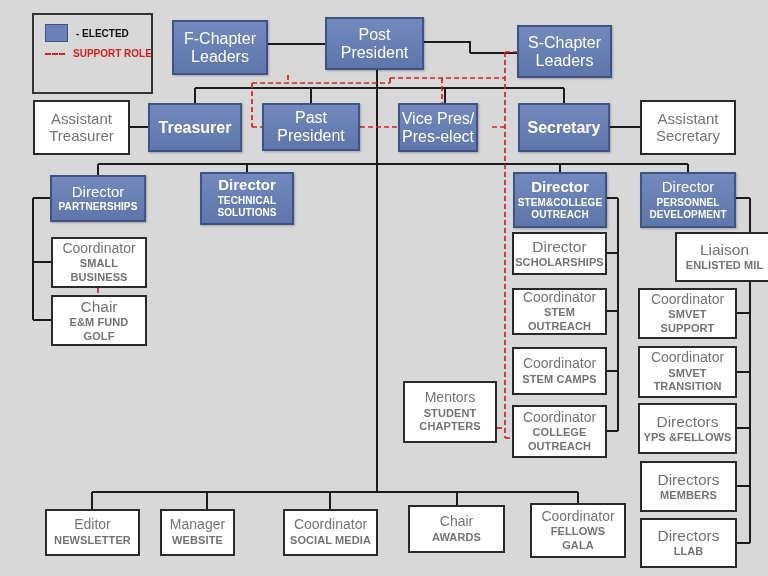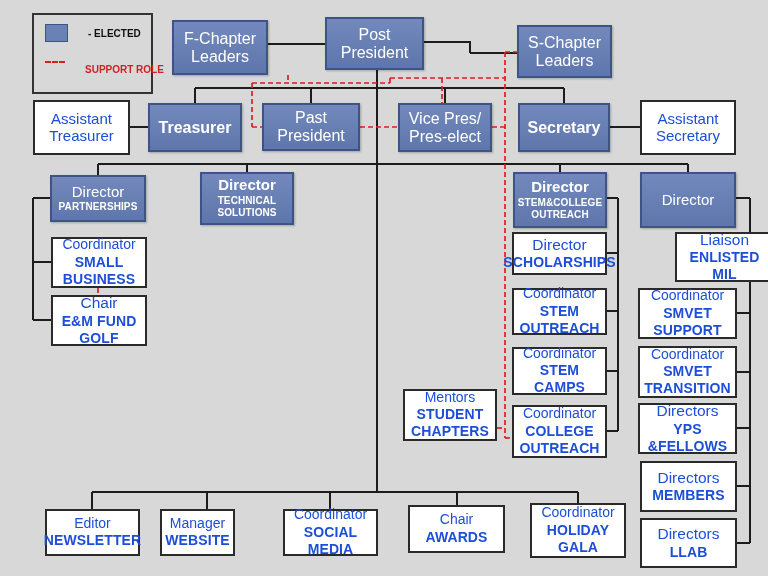--- a/index.html
+++ b/index.html
@@ -12,39 +12,39 @@
   .node{
     position:absolute;box-sizing:border-box;
     display:flex;flex-direction:column;align-items:center;justify-content:center;
     text-align:center;white-space:pre-line;z-index:2;
   }
   .elected{
     background:linear-gradient(180deg,#7389bd 0%,#5e76ab 100%);
     border:2px solid #3e5484;color:#ffffff;
     box-shadow:1px 1px 2px rgba(0,0,0,0.25);
   }
-  .appointed{background:#ffffff;border:2px solid #2a2a2a;color:#1d4ed8;}
+  .appointed{background:#ffffff;border:2px solid #2a2a2a;color:#737373;}
   .title{font-size:14px;line-height:1.12;}
   .t16{font-size:16px;}
   .t15{font-size:15px;}
   .tL{font-size:15.5px;}
   .bold{font-weight:bold;}
-  .subtitle{font-size:14px;font-weight:bold;line-height:1.22;margin-top:1px;letter-spacing:.1px;}
+  .subtitle{font-size:11px;font-weight:bold;line-height:1.22;margin-top:1px;letter-spacing:.1px;}
   .elected .subtitle{font-size:10px;}
   
   .legend{
     position:absolute;left:32px;top:13px;width:121px;height:81px;box-sizing:border-box;
     border:2px solid #333;background:#d8d8d8;padding:9px 4px 4px 11px;z-index:3;
   }
-  .legend-row{display:flex;align-items:center;gap:20px;margin-bottom:6px;}
+  .legend-row{display:flex;align-items:center;gap:8px;margin-bottom:6px;}
   .sw-elected{width:21px;height:16px;background:#6a81b5;border:1.5px solid #3e5484;flex:0 0 auto;}
   .sw-appointed{width:19px;height:15px;background:#fff;border:2px solid #222;flex:0 0 auto;}
   .sw-dash{width:20px;height:0;border-top:2px dashed #d62020;flex:0 0 auto;}
   .legend-label{font-size:10px;font-weight:bold;color:#111;white-space:nowrap;}
-  .legend-label.support{color:#d62020;margin-top:16px;}
+  .legend-label.support{color:#d62020;}
 </style>
 </head>
 <body>
 
 <div id="stage">
 
   <svg class="wires" width="768" height="576" viewBox="0 0 768 576">
     <g stroke="#1c1c1c" stroke-width="2" fill="none">
       <line x1="268" y1="44" x2="325" y2="44"></line>
       <line x1="424" y1="42" x2="471" y2="42"></line>
@@ -134,21 +134,21 @@
     <div class="title t15">Assistant
 Treasurer</div>
   </div>
   <div class="node elected" style="left:148px;top:103px;width:94px;height:49px">
     <div class="title t16 bold">Treasurer</div>
   </div>
   <div class="node elected" style="left:262px;top:103px;width:98px;height:48px">
     <div class="title t16">Past
 President</div>
   </div>
-  <div class="node elected" style="left:398px;top:103px;width:94px;height:49px">
+  <div class="node elected" style="left:398px;top:103px;width:80px;height:49px">
     <div class="title t16">Vice Pres/
 Pres-elect</div>
   </div>
   <div class="node elected" style="left:518px;top:103px;width:92px;height:49px">
     <div class="title t16 bold">Secretary</div>
   </div>
   <div class="node appointed" style="left:640px;top:100px;width:96px;height:55px">
     <div class="title t15">Assistant
 Secretary</div>
   </div>
@@ -162,20 +162,22 @@
     <div class="subtitle">TECHNICAL
 SOLUTIONS</div>
   </div>
   <div class="node elected" style="left:513px;top:172px;width:94px;height:56px">
     <div class="title t15 bold">Director</div>
     <div class="subtitle">STEM&amp;COLLEGE
 OUTREACH</div>
   </div>
   <div class="node elected" style="left:640px;top:172px;width:96px;height:56px">
     <div class="title t15">Director</div>
+    <div class="subtitle">PERSONNEL
+DEVELOPMENT</div>
   </div>
 
   <div class="node appointed" style="left:51px;top:237px;width:96px;height:51px">
     <div class="title">Coordinator</div>
     <div class="subtitle">SMALL
 BUSINESS</div>
   </div>
   <div class="node appointed" style="left:51px;top:295px;width:96px;height:51px">
     <div class="title tL">Chair</div>
     <div class="subtitle">E&amp;M FUND
@@ -193,21 +195,21 @@
   </div>
   <div class="node appointed" style="left:512px;top:347px;width:95px;height:48px">
     <div class="title">Coordinator</div>
     <div class="subtitle">STEM CAMPS</div>
   </div>
   <div class="node appointed" style="left:512px;top:405px;width:95px;height:53px">
     <div class="title">Coordinator</div>
     <div class="subtitle">COLLEGE
 OUTREACH</div>
   </div>
-  <div class="node appointed" style="left:403px;top:389px;width:94px;height:52px">
+  <div class="node appointed" style="left:403px;top:381px;width:94px;height:62px">
     <div class="title">Mentors</div>
     <div class="subtitle">STUDENT
 CHAPTERS</div>
   </div>
 
   <div class="node appointed" style="left:675px;top:232px;width:99px;height:50px">
     <div class="title tL">Liaison</div>
     <div class="subtitle">ENLISTED MIL</div>
   </div>
   <div class="node appointed" style="left:638px;top:288px;width:99px;height:51px">
@@ -244,17 +246,17 @@
   <div class="node appointed" style="left:283px;top:509px;width:95px;height:47px">
     <div class="title">Coordinator</div>
     <div class="subtitle">SOCIAL MEDIA</div>
   </div>
   <div class="node appointed" style="left:408px;top:505px;width:97px;height:48px">
     <div class="title">Chair</div>
     <div class="subtitle">AWARDS</div>
   </div>
   <div class="node appointed" style="left:530px;top:503px;width:96px;height:55px">
     <div class="title">Coordinator</div>
-    <div class="subtitle">HOLIDAY
+    <div class="subtitle">FELLOWS
 GALA</div>
   </div>
 
 </div>
 
 </body></html>

